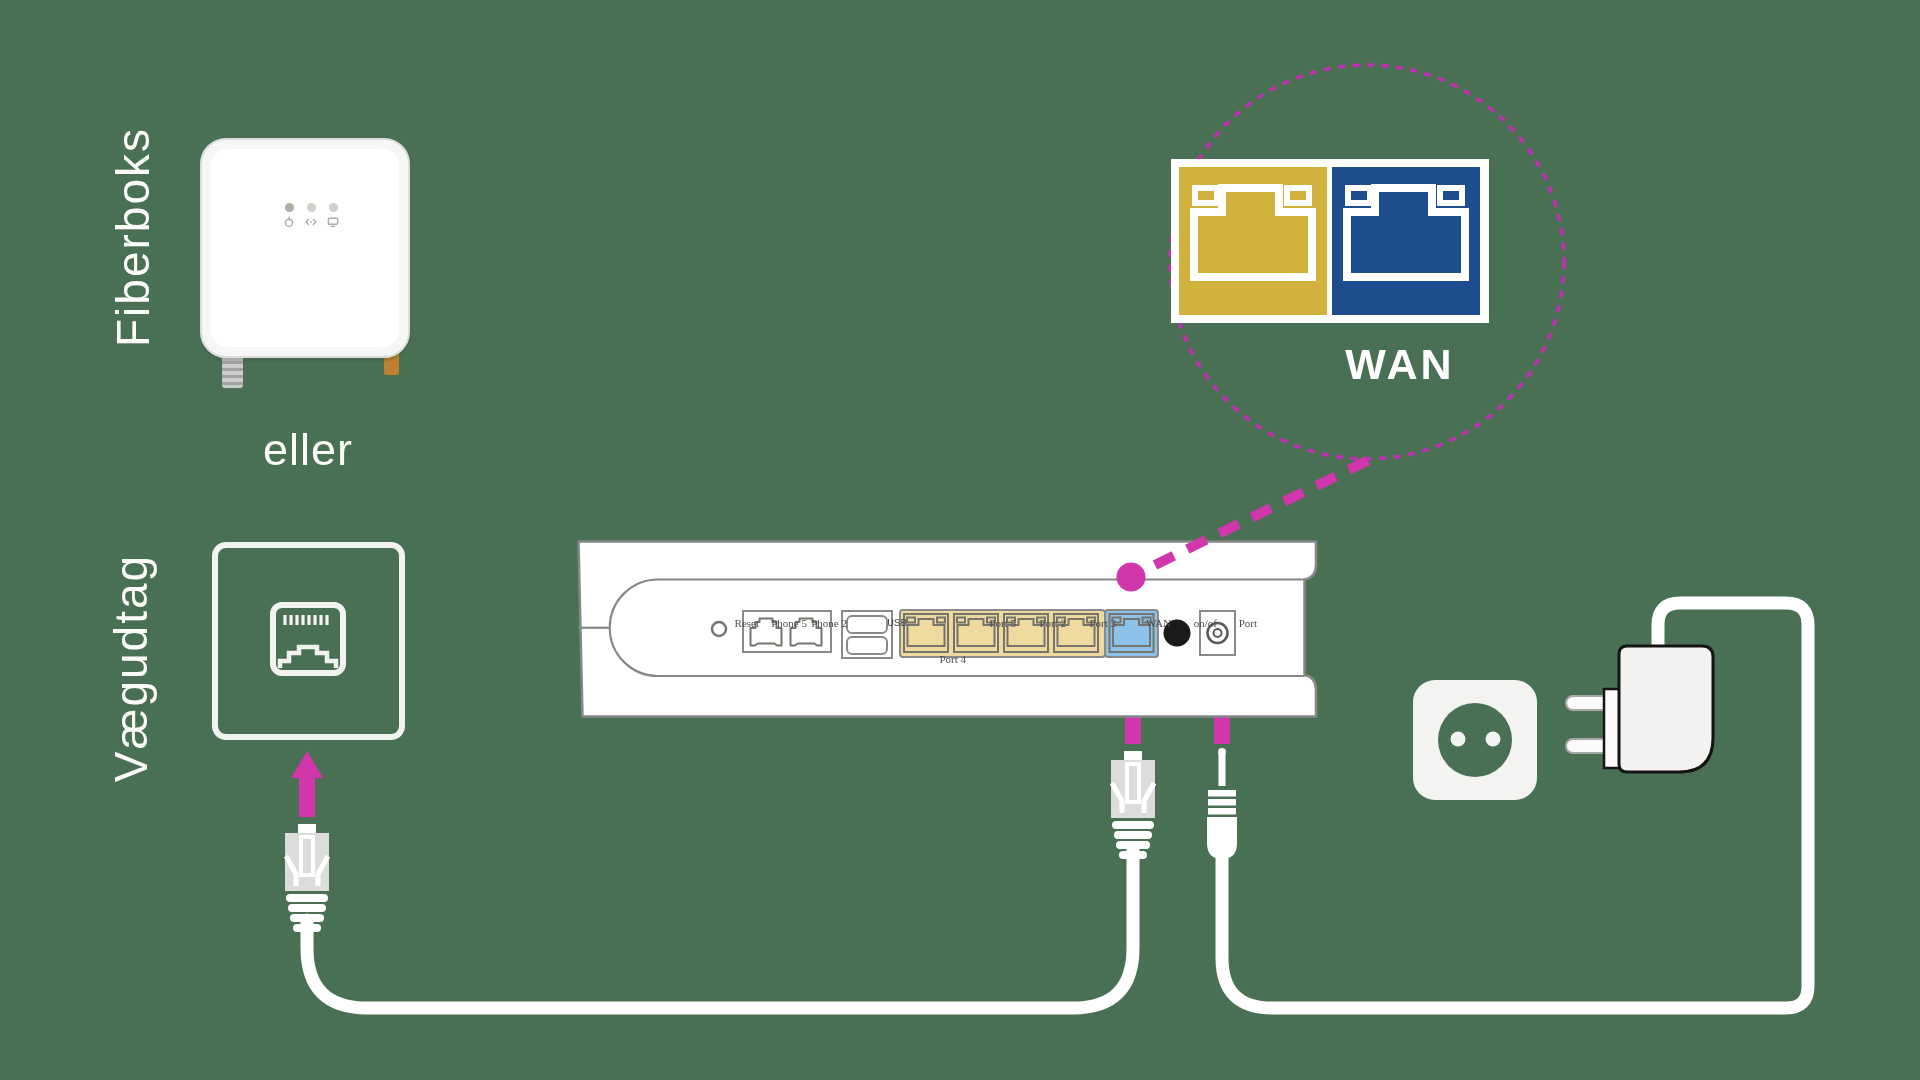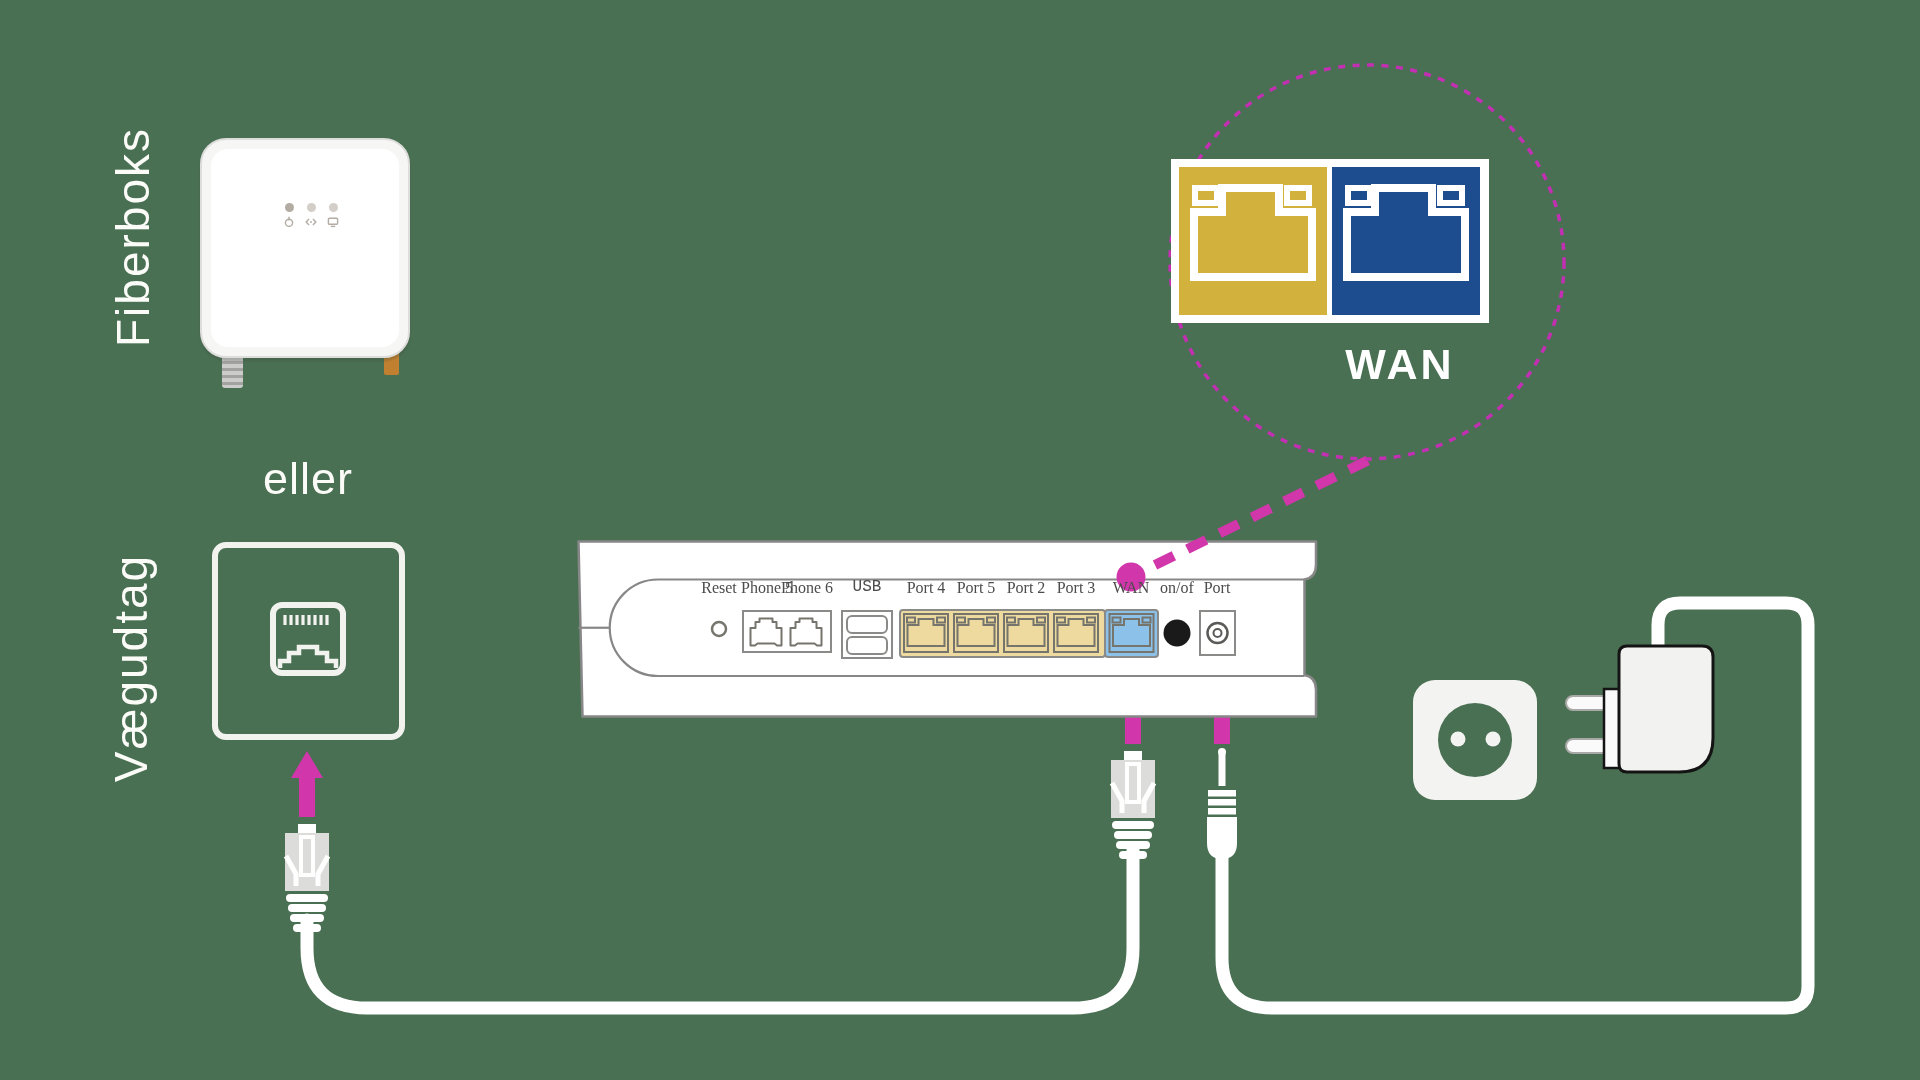--- a/index.html
+++ b/index.html
@@ -15,22 +15,22 @@
   }
   .htext{
     position:absolute;color:#fbfbf8;font-size:45px;font-weight:500;letter-spacing:1px;
     text-align:center;line-height:52px;
   }
   .wan-callout-text{
     position:absolute;left:1300px;top:341px;width:200px;text-align:center;
     color:#ffffff;font-size:43px;font-weight:600;letter-spacing:3px;line-height:46px;
   }
   .plabel{
-    position:absolute;top:580px;width:80px;margin-left:-40px;text-align:center;
-    font-family:"Liberation Serif",serif;font-size:16px;color:var(--label_gray,#4c4c4c);
+    position:absolute;top:616px;width:80px;margin-left:-40px;text-align:right;
+    font-family:"Liberation Serif",serif;font-size:11px;color:var(--label_gray,#4c4c4c);
     line-height:15px;white-space:nowrap;
   }
   .fbox{
     position:absolute;left:200px;top:138px;width:210px;height:220px;
     background:#f6f6f4;border:2px solid #dddddb;border-radius:26px;box-sizing:border-box;
     box-shadow:0 3px 2px rgba(60,70,60,.25);
   }
   .fbox-inner{
     position:absolute;left:9px;top:9px;right:9px;bottom:9px;
     background:#ffffff;border-radius:17px;
@@ -172,21 +172,21 @@
       <rect x="1171" y="159" width="318" height="164" fill="#ffffff"></rect>
       <rect x="1179" y="167" width="148" height="148" fill="var(--icon_yellow,#d2b23d)"></rect>
       <rect x="1332" y="167" width="148" height="148" fill="var(--icon_blue,#1d4d8e)"></rect>
       <use href="#bigglyph" x="1179" y="167"></use>
       <use href="#bigglyph" x="1332" y="167"></use>
     </g>
   </svg>
 
   <div class="vtext" style="left:18px;top:214px;width:230px;">Fiberboks</div>
 
-  <div class="htext" style="left:208px;top:424px;width:200px;margin-top:29px;">eller</div>
+  <div class="htext" style="left:208px;top:424px;width:200px;">eller</div>
 
   <div class="vtext" style="left:1px;top:645px;width:260px;">Vægudtag</div>
 
   <div class="wan-callout-text">WAN</div>
 
   <div class="foot foot-left"></div>
   <div class="foot foot-right"></div>
   <div class="fbox">
     <div class="fbox-inner"></div>
     <div class="led" style="left:83px;top:63px;background:#b3aca3;"></div>
@@ -203,23 +203,23 @@
     <svg class="led-icon" style="left:125px;top:76px;" viewBox="0 0 12 12">
       <rect x="1.4" y="2.2" width="9.2" height="6" rx="1" fill="none" stroke="#b2aca4" stroke-width="1.4"></rect>
       <line x1="3.8" y1="10.4" x2="8.2" y2="10.4" stroke="#b2aca4" stroke-width="1.4"></line>
     </svg>
   </div>
 
   <div class="wall-box"></div>
 
   <div class="plabel" style="left:719px;">Reset</div>
   <div class="plabel" style="left:767px;">Phone 5</div>
-  <div class="plabel" style="left:807px;">Phone 6</div>
+  <div class="plabel" style="left:807px;">Phone 2</div>
   <div class="plabel" style="left:867px;font-family:Liberation Mono, monospace;">USB</div>
-  <div class="plabel" style="left:926px;">Port 4</div>
+  <div class="plabel" style="left:926px;margin-top:36px;">Port 4</div>
   <div class="plabel" style="left:976px;">Port 5</div>
   <div class="plabel" style="left:1026px;">Port 2</div>
   <div class="plabel" style="left:1076px;">Port 3</div>
   <div class="plabel" style="left:1131px;">WAN</div>
   <div class="plabel" style="left:1177px;">on/of</div>
   <div class="plabel" style="left:1217px;">Port</div>
 
 </div>
 
 </body></html>

